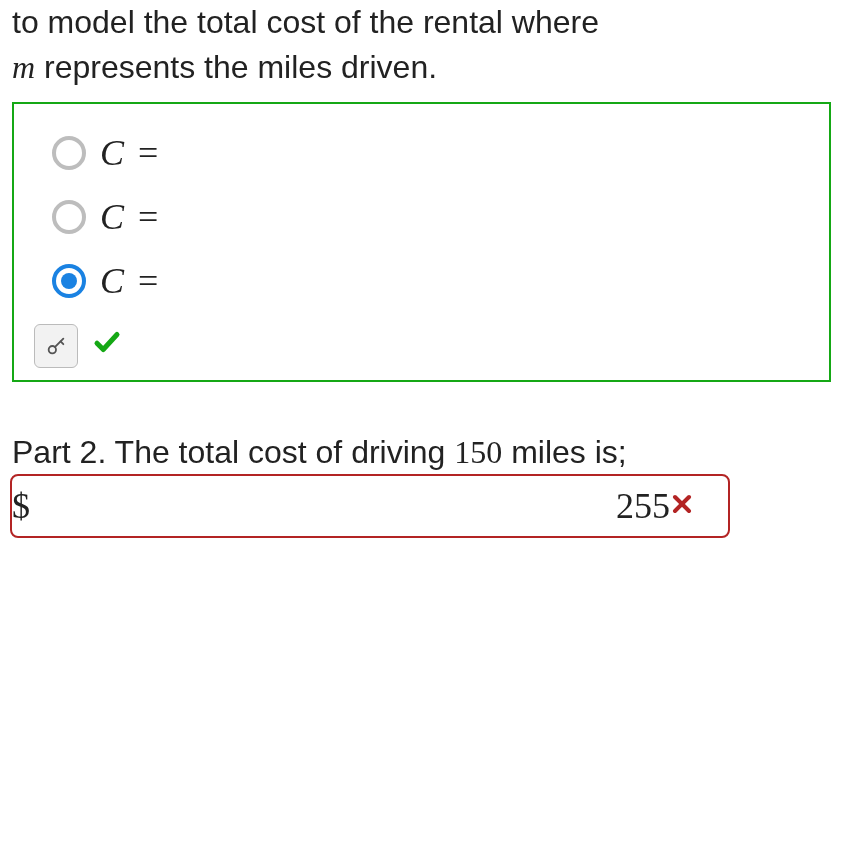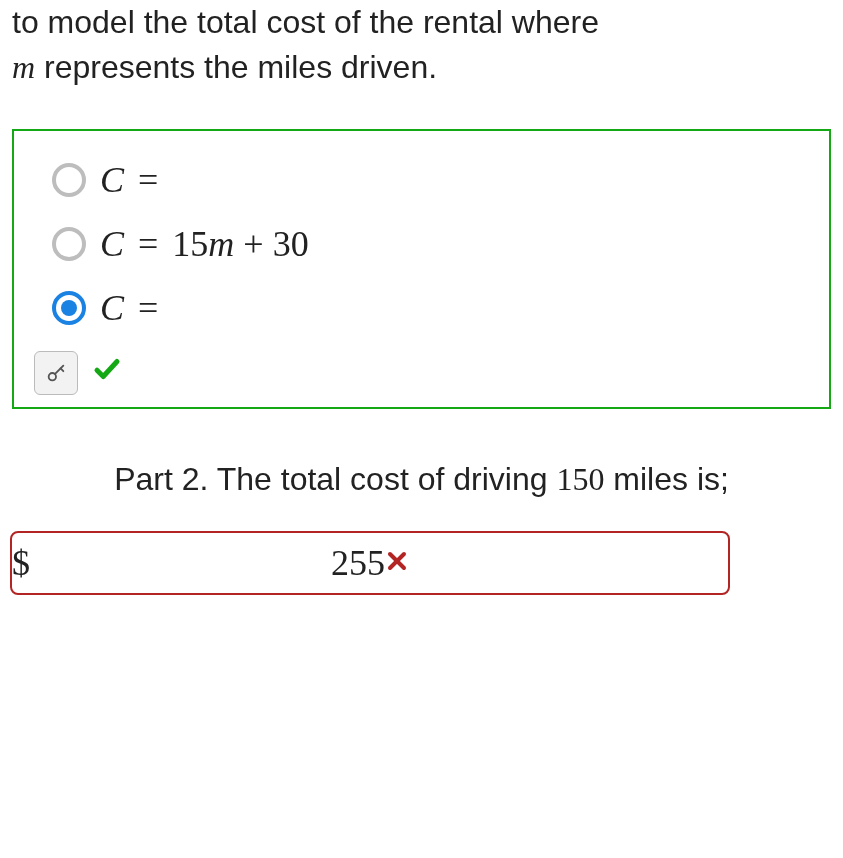--- a/index.html
+++ b/index.html
@@ -10,21 +10,21 @@
     font-size: 32px;
     color: #222;
     width: 843px;
     background: #fff;
   }
   .container {
     padding: 0 12px;
   }
   .prompt {
     line-height: 1.4;
-    margin-bottom: 39px;
+    margin-bottom: 12px;
   }
   .math-var {
     font-family: "Times New Roman", Times, serif;
     font-style: italic;
   }
   .options-box {
     border: 2px solid #15a815;
     padding: 18px 20px 12px 20px;
     margin-bottom: 48px;
   }
@@ -83,35 +83,33 @@
     align-items: center;
     justify-content: center;
   }
   .check-mark {
     color: #15a815;
     font-size: 32px;
     font-weight: bold;
   }
   .part2 {
     line-height: 1.4;
-    margin-bottom: 30px;
-    text-align: center;
   }
   .dollar {
     font-family: "Times New Roman", Times, serif;
     font-size: 36px;
   }
   .answer-input {
     border: 2px solid #b32424;
     border-radius: 8px;
     height: 64px;
     width: 720px;
     display: flex;
     align-items: center;
-    justify-content: center;
+    justify-content: flex-end;
     padding: 0 34px;
     font-family: "Times New Roman", Times, serif;
     font-size: 36px;
     margin-left: -14px;
     position: relative;
     z-index: -1;
   }
   .answer-wrapper {
     position: relative;
     display: flex;
@@ -146,21 +144,20 @@
         <span class="C">C</span>
         <span class="eq">=</span>
       </div>
     </div>
 
     <div class="option-row">
       <div class="radio-outer"></div>
       <div class="option-label">
         <span class="C">C</span>
         <span class="eq">=</span>
-        <span class="rest"><span>15</span><span class="m">m</span><span> + 30</span></span>
       </div>
     </div>
 
     <div class="option-row">
       <div class="radio-outer selected">
           <div class="radio-inner"></div>
         </div>
       <div class="option-label">
         <span class="C">C</span>
         <span class="eq">=</span>

